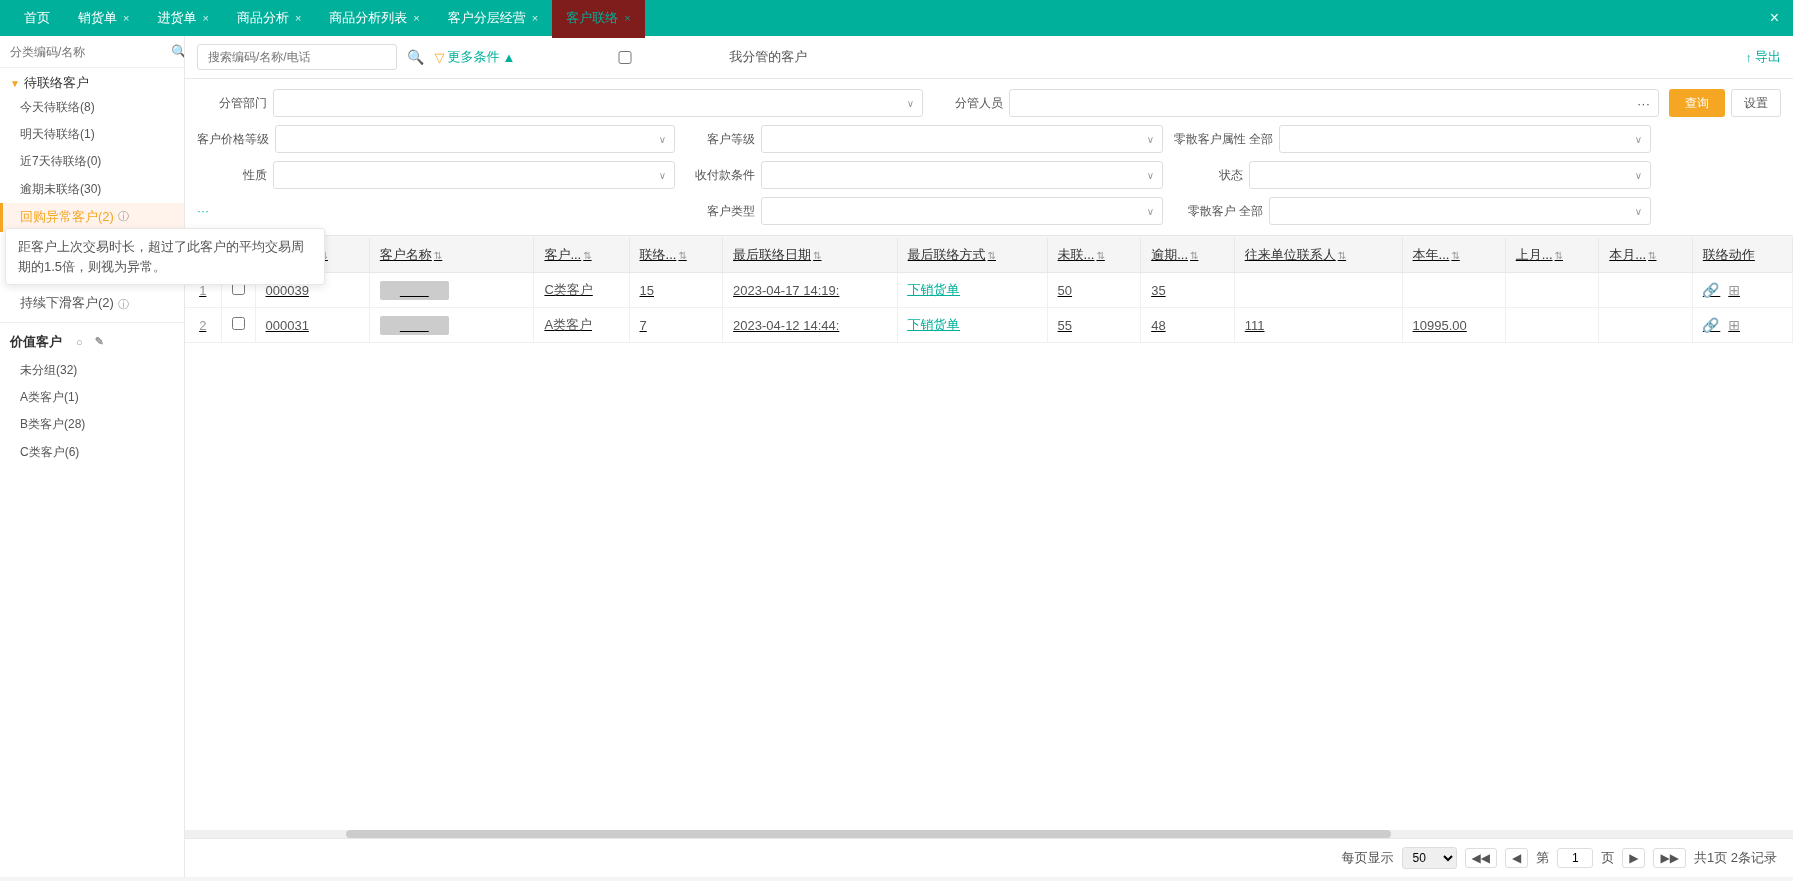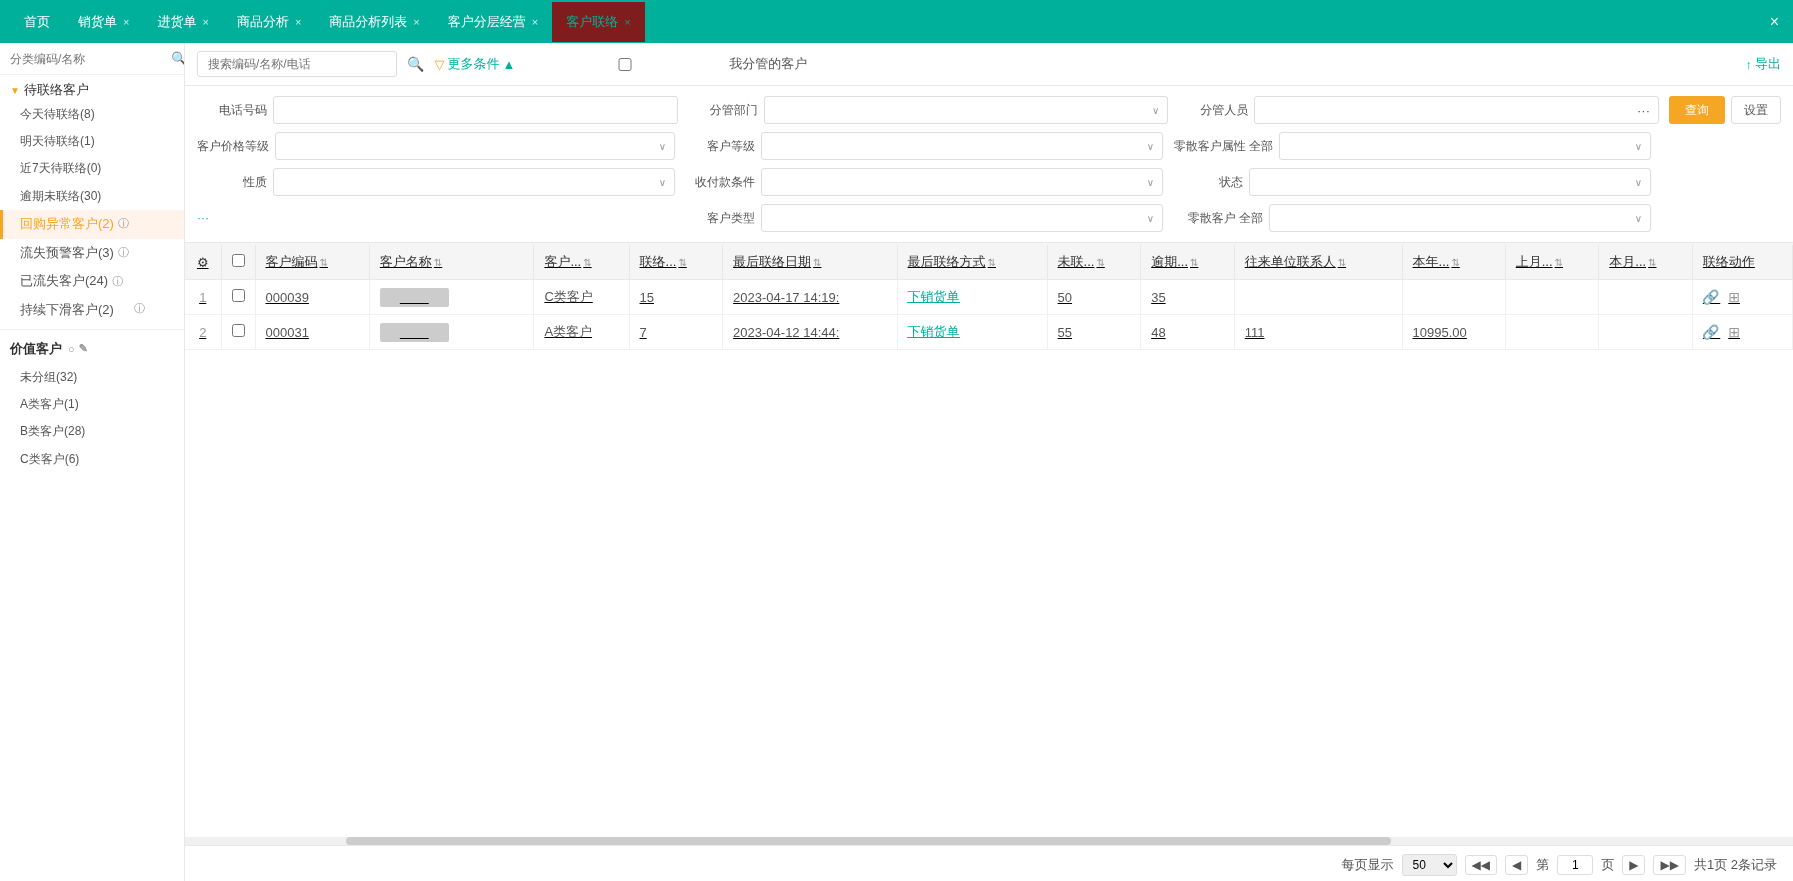--- a/index.html
+++ b/index.html
@@ -3,21 +3,21 @@
   <meta charset="utf-8">
   <style>
     * { box-sizing: border-box; margin: 0; padding: 0; font-family: 'Microsoft YaHei', Arial, sans-serif; font-size: 13px; }
     body { background: #f5f5f5; overflow: hidden; width: 1793px; height: 881px; }
 
     
     .top-nav {
       background: #00b09b;
       display: flex;
       align-items: center;
-      height: 43px;
+      height: 36px;
       padding: 0 10px;
       color: white;
       position: relative;
     }
     .nav-tab {
       padding: 0 14px;
       height: 40px;
       display: flex;
       align-items: center;
       cursor: pointer;
@@ -117,21 +117,21 @@
       background: #fff3ec;
       color: #f5a623;
       border-left: 3px solid #f5a623;
       padding-left: 17px;
     }
     .sidebar-divider { height: 1px; background: #f0f0f0; margin: 4px 0; }
     .sidebar-item-group {
       padding: 6px 10px;
       display: flex;
       align-items: center;
-      gap: 4px;
+      gap: 12px;
       color: #333;
       font-size: 12px;
       font-weight: bold;
       cursor: pointer;
     }
     .sidebar-edit-icon { color: #999; cursor: pointer; font-size: 11px; }
 
     
     .content-area {
       flex: 1;
@@ -456,37 +456,40 @@
     </div>
 
     <div class="sidebar-item" style="display:flex;align-items:center;gap:4px;">
       <span>流失预警客户(3)</span>
       <span style="color:#999;font-size:11px;">ⓘ</span>
     </div>
     <div class="sidebar-item" style="display:flex;align-items:center;gap:4px;">
       <span>已流失客户(24)</span>
       <span style="color:#999;font-size:11px;">ⓘ</span>
     </div>
-    <div class="sidebar-item" style="display:flex;align-items:flex-start;gap:20px;">
+    <div class="sidebar-item" style="display:flex;align-items:flex-end;gap:4px;">
       <span>持续下滑客户(2)</span>
       <span style="color:#999;font-size:11px;">ⓘ</span>
     </div>
 
     <div class="sidebar-divider"></div>
 
     <div class="sidebar-item-group">
       <span>价值客户</span>
       <span style="color:#999;font-size:11px;margin-left:2px;">○</span>
       <span class="sidebar-edit-icon">✎</span>
     </div>
     <div class="sidebar-item">未分组(32)</div>
     <div class="sidebar-item">A类客户(1)</div>
     <div class="sidebar-item">B类客户(28)</div>
     <div class="sidebar-item">C类客户(6)</div>
 
+    <div class="tooltip-box">
+      <span>距客户上次交易时长，超过了此客户的平均交易周期的1.5倍，则视为异常。</span>
+    </div>
   </div>
 
   <div class="content-area">
 
     <div class="filter-bar">
       <input type="text" style="border: 1px solid rgb(221, 221, 221); border-radius: 3px; padding: 5px 10px; font-size: 12px; width: 200px; outline: none;" placeholder="搜索编码/名称/电话">
       <button class="search-icon-btn">🔍</button>
       <button class="more-filter-btn">
         <span style="color:#f5a623;">▽</span>
         <span>更多条件</span>
@@ -498,24 +501,20 @@
       </label>
       <div class="export-btn">
         <span>↑</span>
         <span>导出</span>
       </div>
     </div>
 
     <div class="advanced-filters">
 
       <div class="filter-row">
-        <div class="filter-field">
-          <span class="filter-label">电话号码</span>
-          <input class="filter-input" type="text" style="flex: 2 1 0%;">
-        </div>
         <div class="filter-field">
           <span class="filter-label">分管部门</span>
           <div class="filter-select" style="flex:2;">
             <span></span>
             <span class="chevron">∨</span>
           </div>
         </div>
         <div class="filter-field">
           <span class="filter-label">分管人员</span>
           <div class="filter-select" style="flex:2;">

